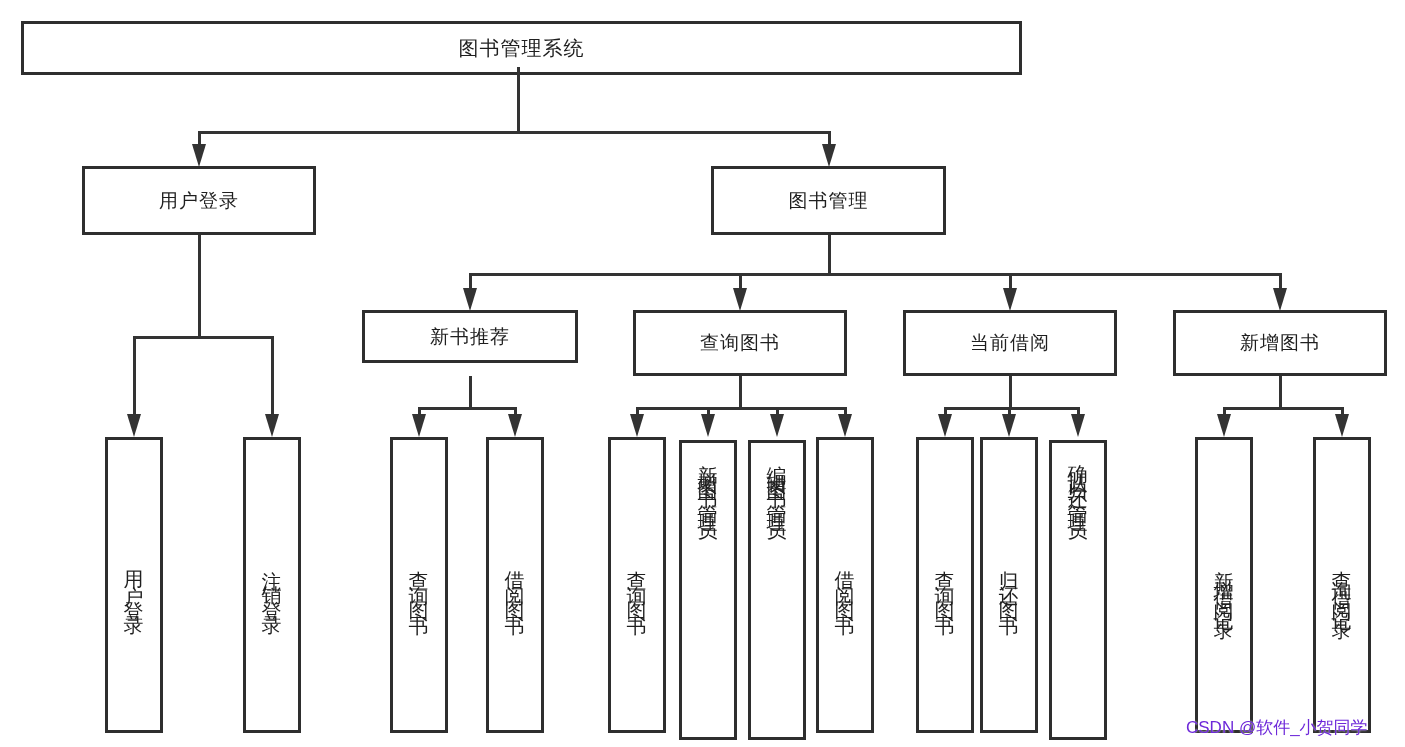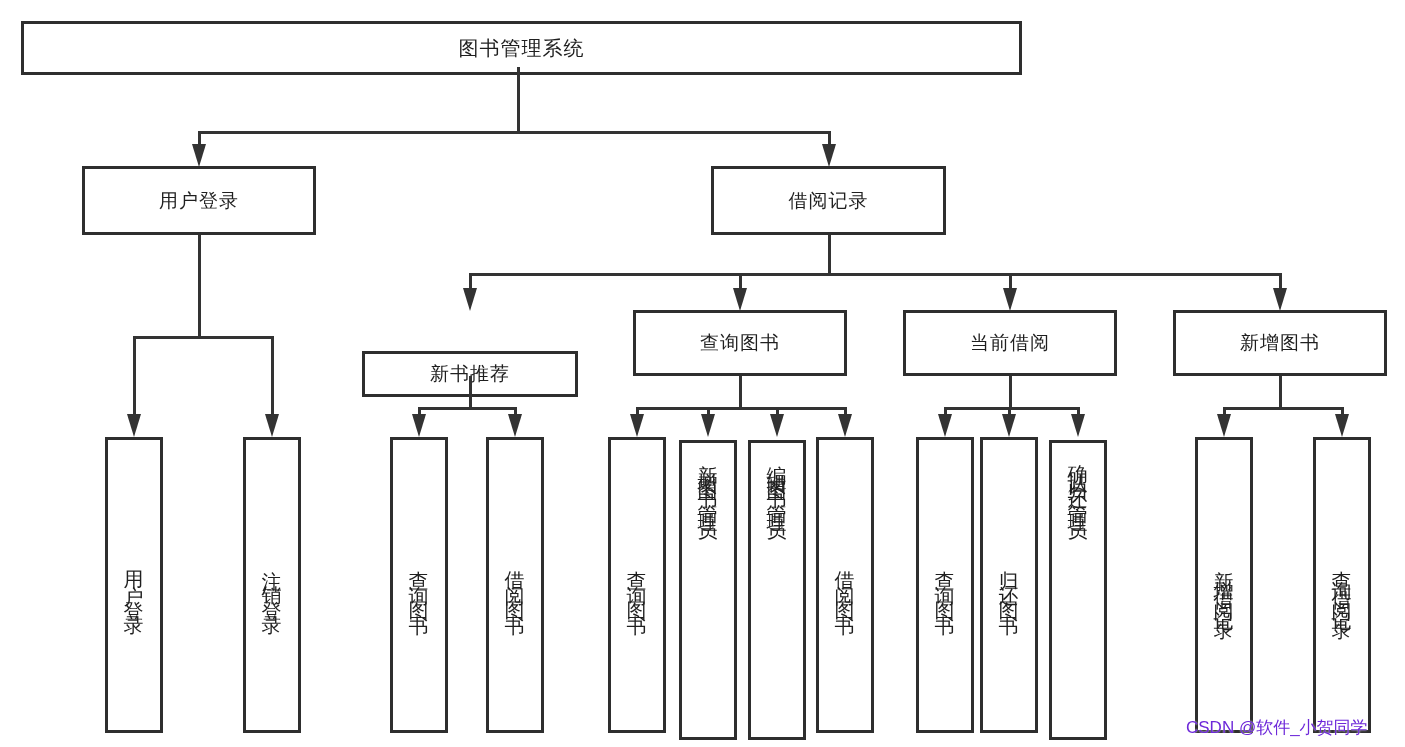--- a/index.html
+++ b/index.html
@@ -92,42 +92,42 @@
   <div class="hline" style="left:198px; top:131px; width:633px;"></div>
   <div class="vline" style="left:198px; top:131px; height:15px;"></div>
   <div class="arrow" style="left:192px; top:144px;"></div>
   <div class="vline" style="left:828px; top:131px; height:15px;"></div>
   <div class="arrow" style="left:822px; top:144px;"></div>
 
   <div class="box hbox" style="left:82px; top:166px; width:234px; height:69px;">
     <span>用户登录</span>
   </div>
   <div class="box hbox" style="left:711px; top:166px; width:235px; height:69px;">
-    <span>借阅记录</span>
+    <span>图书管理</span>
   </div>
 
   <div class="vline" style="left:198px; top:235px; height:101px;"></div>
   <div class="hline" style="left:133px; top:336px; width:141px;"></div>
   <div class="vline" style="left:133px; top:336px; height:80px;"></div>
   <div class="arrow" style="left:127px; top:414px;"></div>
   <div class="vline" style="left:271px; top:336px; height:80px;"></div>
   <div class="arrow" style="left:265px; top:414px;"></div>
 
   <div class="vline" style="left:828px; top:235px; height:38px;"></div>
   <div class="hline" style="left:469px; top:273px; width:813px;"></div>
   <div class="vline" style="left:469px; top:273px; height:17px;"></div>
   <div class="arrow" style="left:463px; top:288px;"></div>
   <div class="vline" style="left:739px; top:273px; height:17px;"></div>
   <div class="arrow" style="left:733px; top:288px;"></div>
   <div class="vline" style="left:1009px; top:273px; height:17px;"></div>
   <div class="arrow" style="left:1003px; top:288px;"></div>
   <div class="vline" style="left:1279px; top:273px; height:17px;"></div>
   <div class="arrow" style="left:1273px; top:288px;"></div>
 
-  <div class="box hbox" style="left:362px; top:310px; width:216px; height:46px;margin-top:41px;">
+  <div class="box hbox" style="left:362px; top:310px; width:216px; height:53px;">
     <span>新书推荐</span>
   </div>
   <div class="box hbox" style="left:633px; top:310px; width:214px; height:66px;">
     <span>查询图书</span>
   </div>
   <div class="box hbox" style="left:903px; top:310px; width:214px; height:66px;">
     <span>当前借阅</span>
   </div>
   <div class="box hbox" style="left:1173px; top:310px; width:214px; height:66px;">
     <span>新增图书</span>

